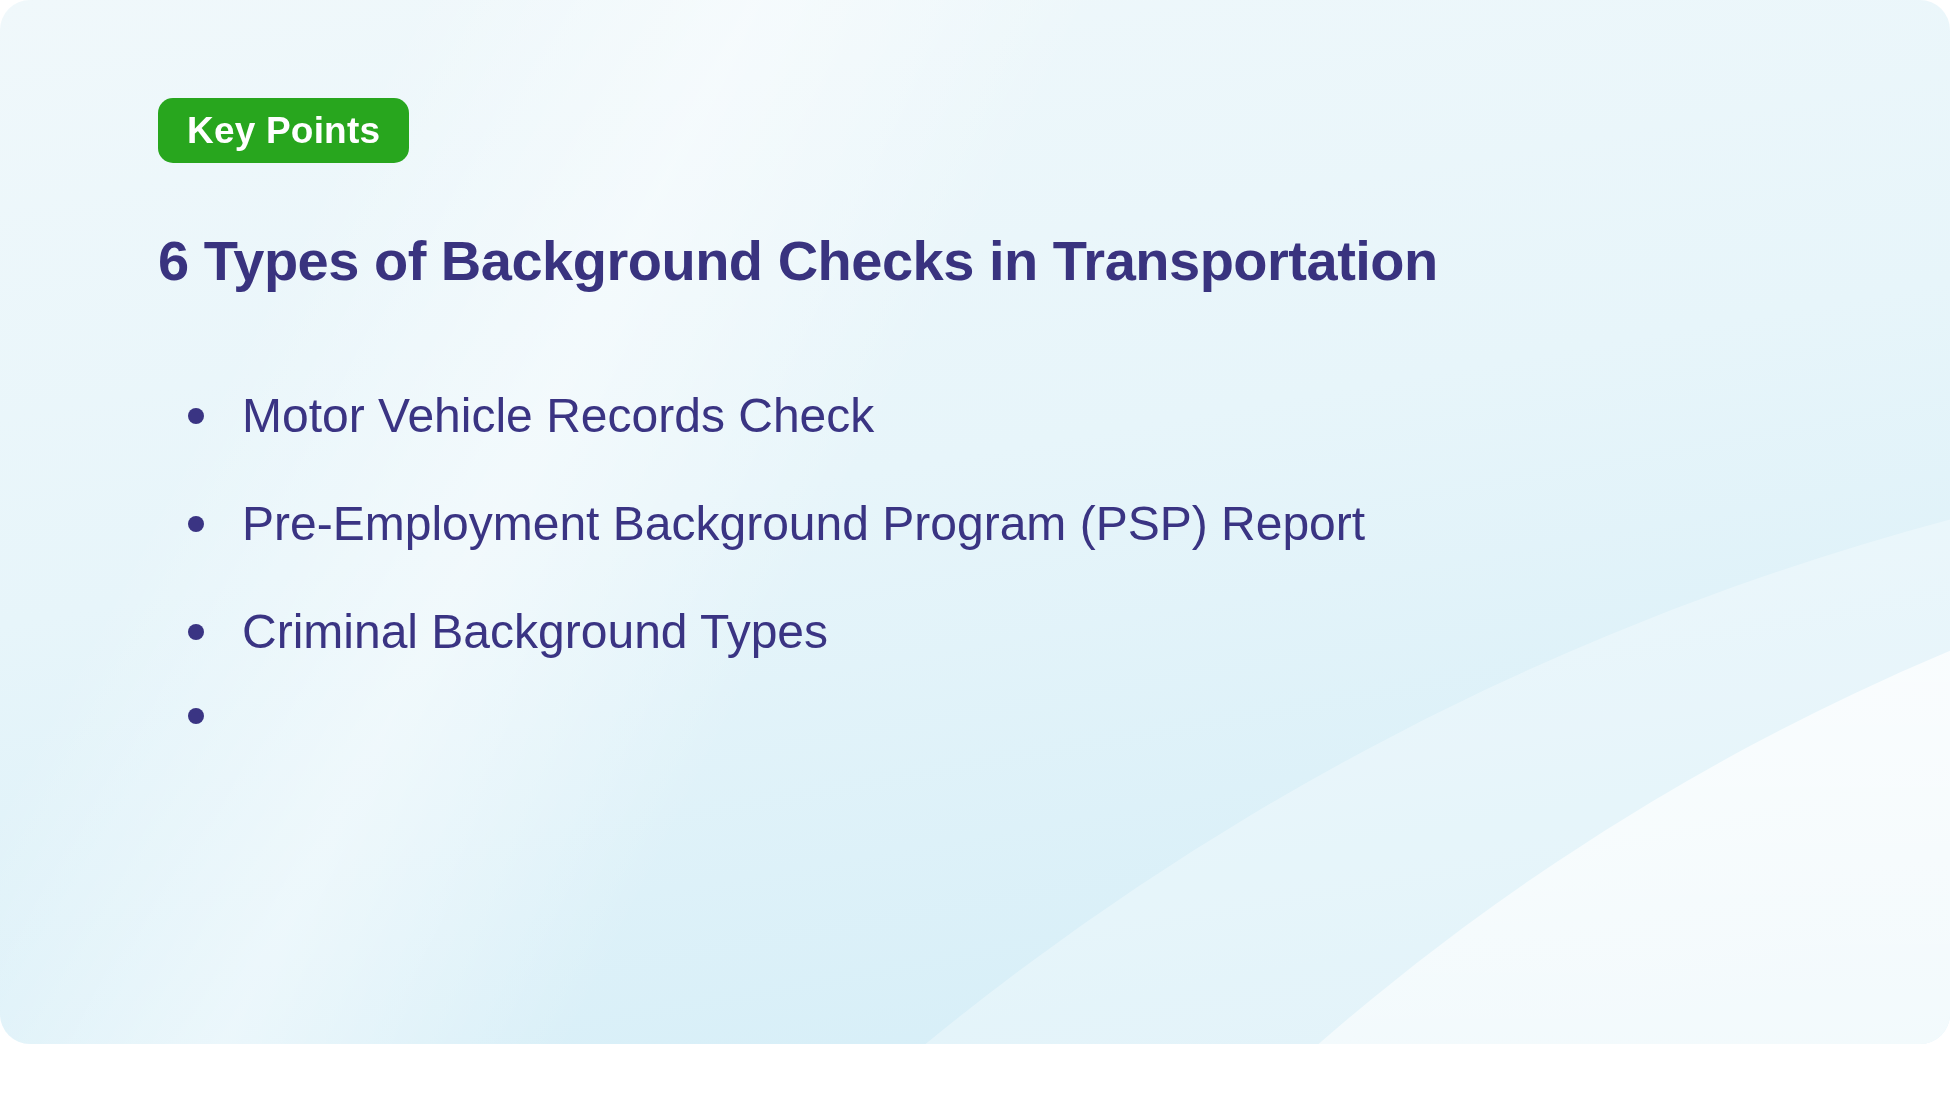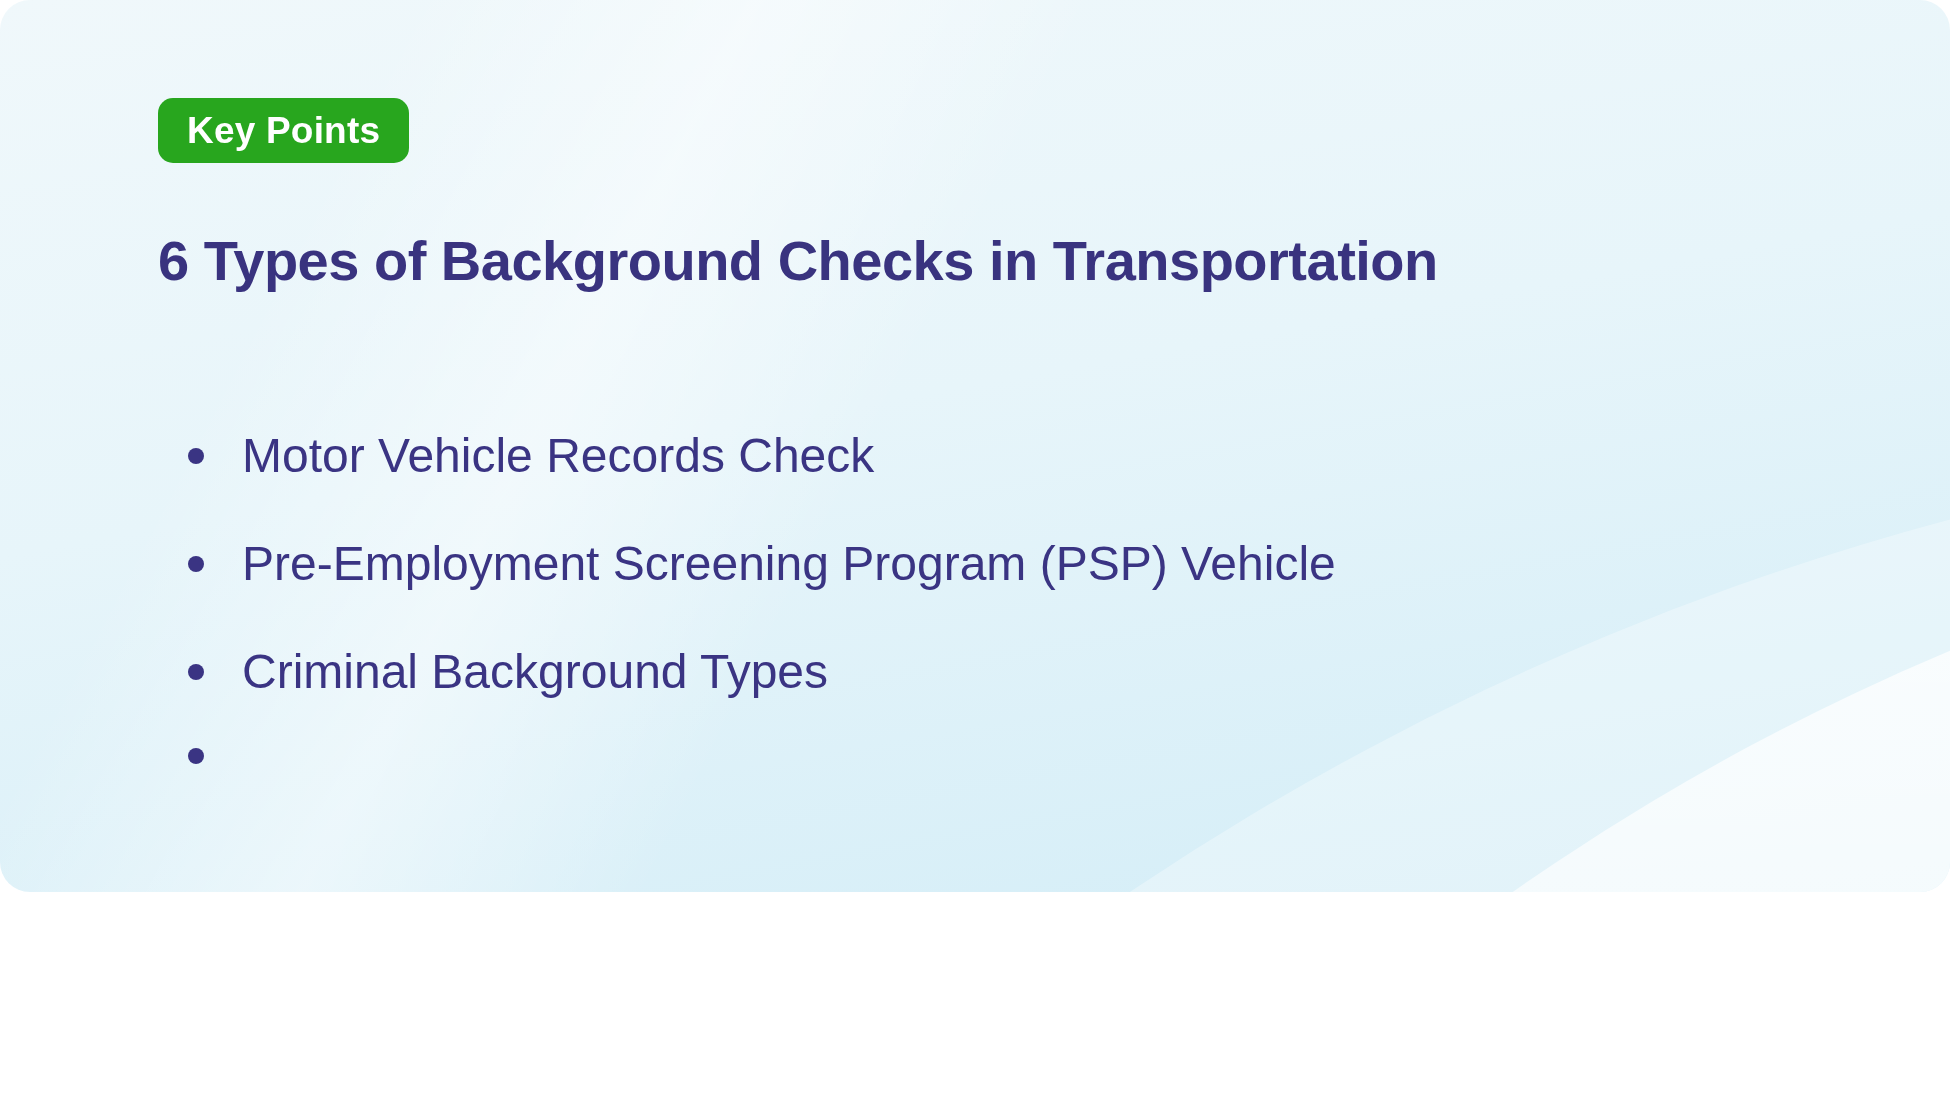--- a/index.html
+++ b/index.html
@@ -8,21 +8,21 @@
     width: 1950px;
     height: 1108px;
     background: #ffffff;
     font-family: "Liberation Sans", sans-serif;
     overflow: hidden;
   }
 
   .card {
     position: relative;
     width: 1950px;
-    height: 892px;
+    height: 1044px;
     border-radius: 30px;
     overflow: hidden;
     background: linear-gradient(170deg, #f0f8fb 0%, #e7f5fa 45%, #d3edf7 100%);
   }
 
   
   .streak {
     position: absolute;
     width: 620px;
     height: 2600px;
@@ -87,21 +87,20 @@
   }
 
   .points {
     position: absolute;
     left: 188px;
     top: 392px;
     list-style: none;
     display: flex;
     flex-direction: column;
     gap: 60px;
-    margin-top: 40px;
   }
 
   .points li {
     position: relative;
     padding-left: 54px;
     font-size: 48px;
     line-height: 1.0;
     color: #3a3483;
     white-space: nowrap;
   }
@@ -132,21 +131,21 @@
 
     <h1 class="heading">6 Types of Background Checks in Transportation</h1>
 
     <ul class="points">
       <li>
         <span class="bullet"></span>
         <span>Motor Vehicle Records Check</span>
       </li>
       <li>
         <span class="bullet"></span>
-        <span>Pre-Employment Screening Program (PSP) Vehicle</span>
+        <span>Pre-Employment Background Program (PSP) Report</span>
       </li>
       <li>
         <span class="bullet"></span>
         <span>Criminal Background Types</span>
       </li>
       <li>
         <span class="bullet"></span>
       </li>
     </ul>
 

